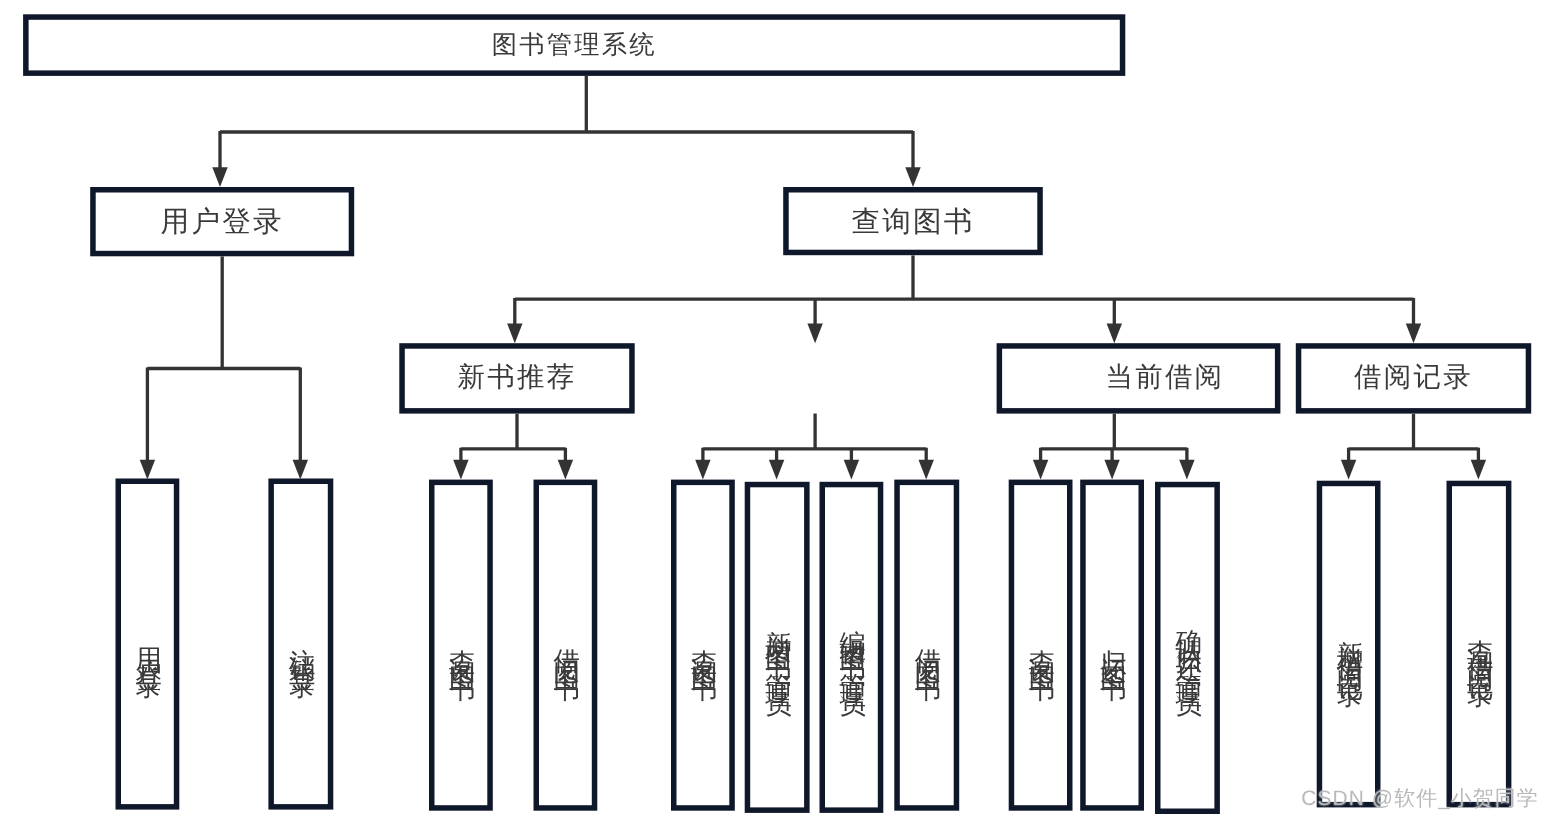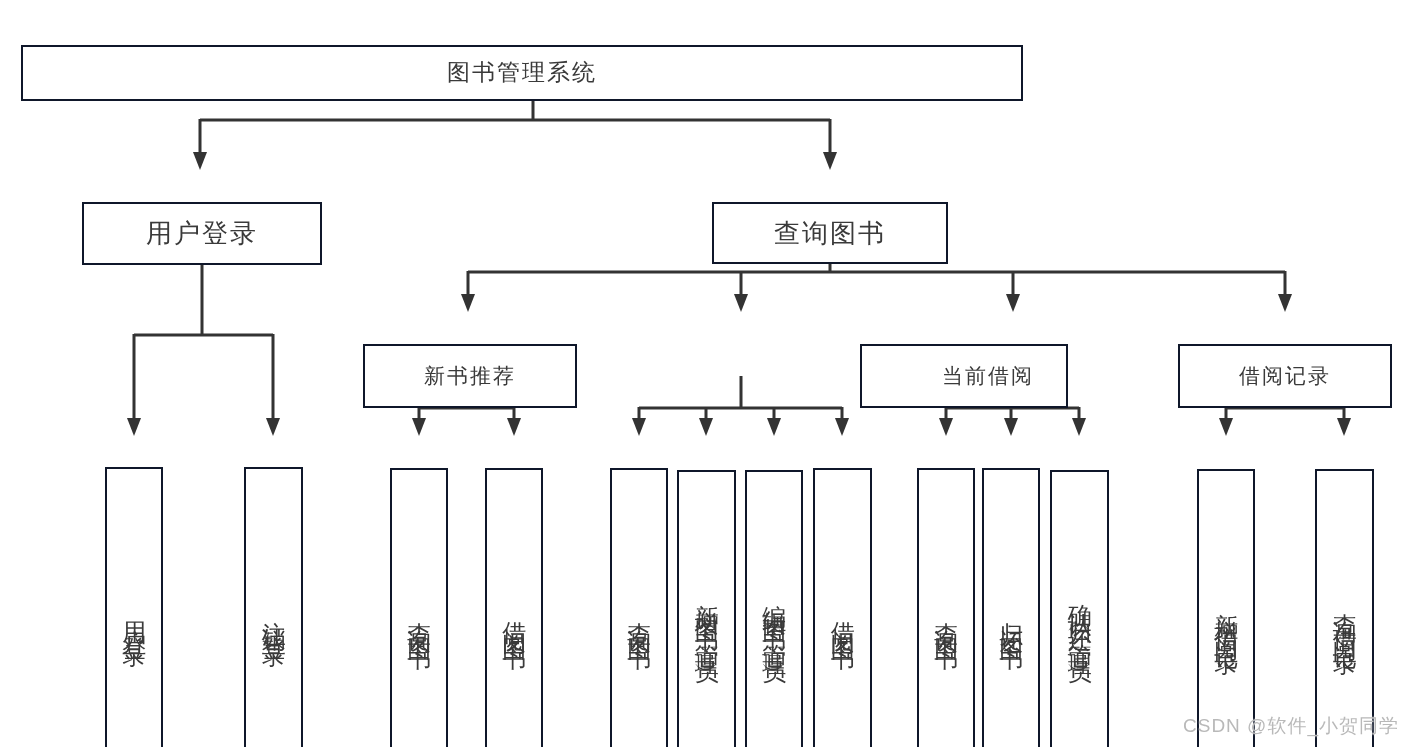--- a/index.html
+++ b/index.html
@@ -3,24 +3,24 @@
 <meta charset="utf-8">
 <style>
   html,body { margin:0; padding:0; background:#ffffff; }
   .stage {
     position:relative; width:1405px; height:747px; background:#ffffff;
     font-family:"Liberation Sans", sans-serif; color:#3a3a3a; overflow:hidden;
   }
   .connectors { position:absolute; left:0; top:0; width:1405px; height:747px; }
   .node {
     position:absolute; box-sizing:border-box; background:#ffffff;
-    border:2px solid #0f172a; display:flex; align-items:center; justify-content:center;
-    text-align:center; line-height:1.1; z-index:2;margin-top:32px;
+    border:5px solid #0f172a; display:flex; align-items:center; justify-content:center;
+    text-align:center; line-height:1.1; z-index:2;
   }
-  .h-node  { font-size:21px; letter-spacing:2px; }
+  .h-node  { font-size:25px; letter-spacing:2px; }
   .root    { font-size:23px; }
   .lvl2    { font-size:26px; }
   .v-node  {
     writing-mode:vertical-rl; text-orientation:mixed;
     font-size:24px; letter-spacing:8px;
   }
   .watermark {
     position:absolute; z-index:6; white-space:nowrap;
     font-size:19px; color:#b9b9b9; letter-spacing:1px;
     text-shadow:0 0 2px #ffffff;
@@ -71,21 +71,21 @@
       <polygon points="1337,418 1351,418 1344,436"></polygon>
     </g>
   </svg>
 
   <div class="node h-node root" style="left:21px; top:13px; width:1002px; height:56px;">图书管理系统</div>
 
   <div class="node h-node lvl2" style="left:82px; top:170px; width:240px; height:63px;">用户登录</div>
   <div class="node h-node lvl2" style="left:712px; top:170px; width:236px; height:62px;">查询图书</div>
 
   <div class="node h-node" style="left:363px; top:312px; width:214px; height:64px;">新书推荐</div>
-  <div class="node h-node" style="left:860px; top:312px; width:208px; height:64px;padding-left:48px;">当前借阅</div>
+  <div class="node h-node" style="left:906px; top:312px; width:258px; height:64px;padding-left:48px;">当前借阅</div>
   <div class="node h-node" style="left:1178px; top:312px; width:214px; height:64px;">借阅记录</div>
 
   <div class="node v-node" style="left:105px; top:435px; width:58px; height:301px;">用户登录</div>
   <div class="node v-node" style="left:244px; top:435px; width:59px; height:301px;">注销登录</div>
 
   <div class="node v-node" style="left:390px; top:436px; width:58px; height:301px;">查询图书</div>
   <div class="node v-node" style="left:485px; top:436px; width:58px; height:301px;">借阅图书</div>
 
   <div class="node v-node" style="left:610px; top:436px; width:58px; height:301px;">查询图书</div>
   <div class="node v-node" style="left:677px; top:438px; width:59px; height:301px;">新增图书（管理员）</div>

